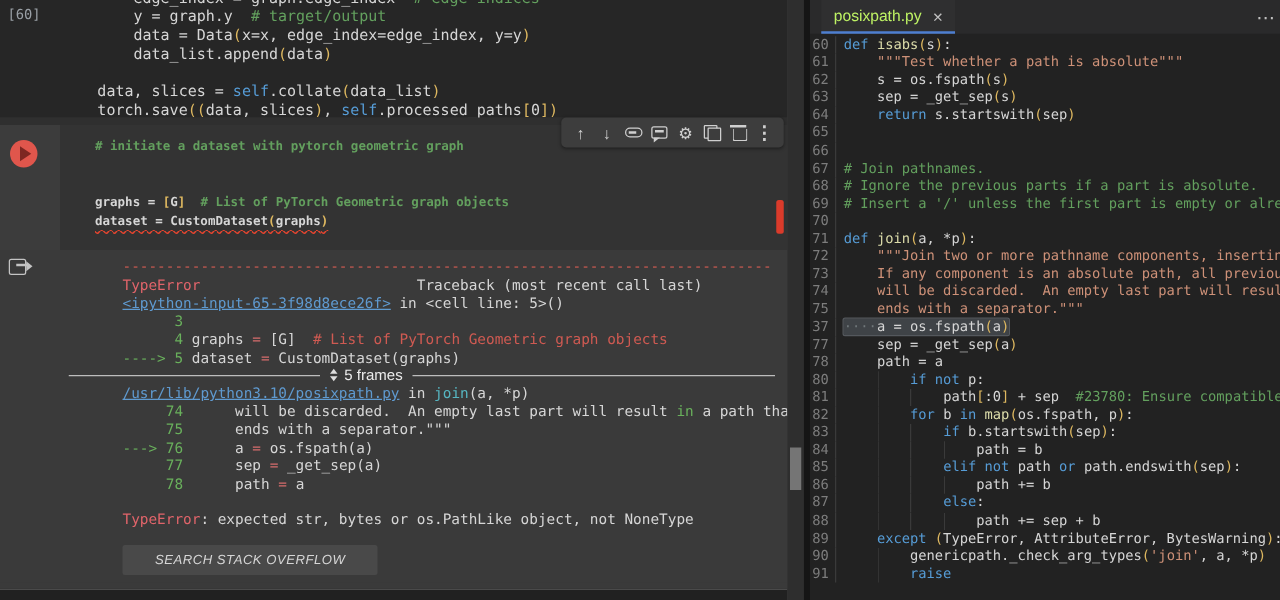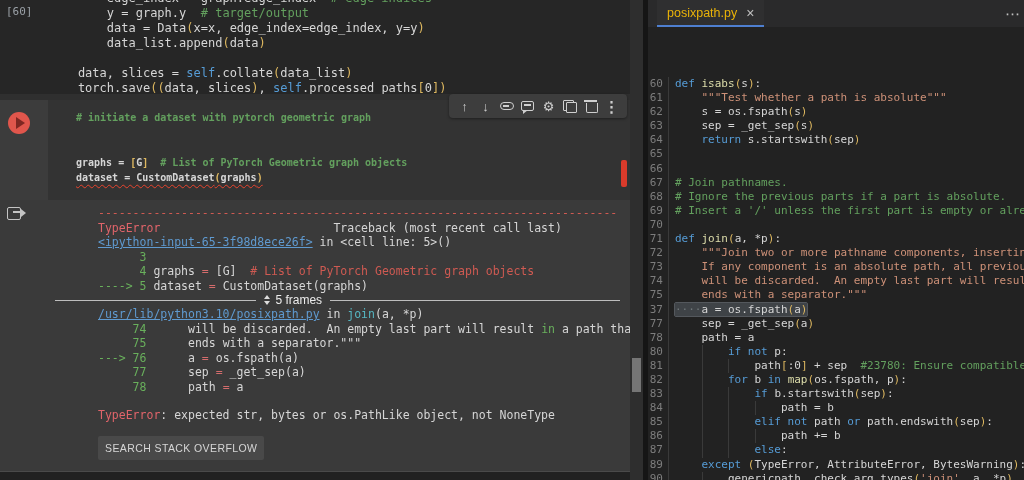--- a/index.html
+++ b/index.html
@@ -61,22 +61,22 @@
   .out-body { flex:1; overflow:hidden; padding-top:6px; }
   .tb { font-size:11.5px; line-height:14.5px; }
   .frames-divider { display:flex; align-items:center; height:14px; margin:0 10px 0 6px; }
   .fd-line { height:1px; background:#bdbdbd; }
   .fd-left { flex:0.82; } .fd-right { flex:1.18; }
   .fd-label { display:flex; align-items:center; gap:5px; padding:0 8px; color:#ececec; font-size:12px; }
   .exp-icon { display:flex; flex-direction:column; align-items:center; cursor:pointer; }
   .exp-icon .t-up { border-left:3.5px solid transparent; border-right:3.5px solid transparent; border-bottom:4.5px solid #dddddd; }
   .exp-icon .t-dn { border-left:3.5px solid transparent; border-right:3.5px solid transparent; border-top:4.5px solid #dddddd; margin-top:2px; }
   .err-line { margin-top:14px; }
-  .so-button { display:inline-block; margin:13px 0 0 49px; padding:6px 7px; background:#494949;
-               color:#d6d6d6; font-size:10.5px; letter-spacing:.4px; border:none; border-radius:2px; cursor:pointer; }
+  .so-button { display:inline-block; margin:13px 0 0 49px; padding:6px 26px; background:#494949;
+               color:#d6d6d6; font-size:10.5px; letter-spacing:.4px; border:none; border-radius:2px; cursor:pointer;font-style:italic; }
   .next-strip { height:9px; background:#212121; border-top:1px solid #4a4a4a; flex:none; }
   .out-tail { height:5px; background:#3a3a3a; flex:none; }
 
   
   .cl { min-height:1em; }
   .s-tx  { color:#d6d6d6; }
   .s-kw  { color:#569cd6; }
   .s-fn  { color:#dcdcaa;text-align:center; }
   .s-com { color:#63a05e; }
   .s-str { color:#ce9178; }
@@ -94,25 +94,25 @@
   
   .nb-scrollbar { width:13px; height:480px; background:#2e2e2e; position:relative; flex:none; }
   .nb-scrollbar .thumb { position:absolute; left:2px; top:358px; width:9px; height:34px; background:#757575; }
 
   
   .ed-panel { flex:1; height:480px; background:#222222; border-left:5px solid #151515;
               display:flex; flex-direction:column; overflow:hidden; }
   .tabbar { height:27px; background:#2a2a2b; display:flex; align-items:stretch; flex:none; }
   .tab { display:flex; align-items:center; gap:9px; margin-left:9px; padding:0 10px;
          background:#2f2f30; border-bottom:2px solid #4e7fd0; cursor:pointer; }
-  .tab-label { color:#eab308; font-size:12.5px; }
+  .tab-label { color:#bef264; font-size:12.5px; }
   .tab-close { color:#c0c0c0; font-size:14px; cursor:pointer; }
   .tab-more { margin-left:auto; padding:0 4px; color:#c0c0c0; font-size:15px; align-self:center; cursor:pointer; }
   .ed-body { flex:1; overflow:hidden; font-family:"DejaVu Sans Mono", monospace; font-size:11px;
-             line-height:14.1px; padding-top:2px;margin-top:48px; }
+             line-height:14.1px; padding-top:2px; }
   .ed-line { display:flex; white-space:pre; }
   .ln { width:21px; flex:none; text-align:right; color:#7d7d7d; padding-right:5px;
         border-right:1px solid #3a3a3a; }
   .lcode { padding-left:6px; }
   .g { display:inline-block; }
   .gb { box-shadow:inset 1px 0 0 #3a3a3a; }
   .hlbg { background:#3f4347; outline:1px solid #54585d; border-radius:1px; }
 </style>
 </head>
 <body>
@@ -224,19 +224,20 @@
         <div class="ed-line"><span class="ln">77</span><span class="lcode"><span class="g">    </span><span class="s-tx">sep = _get_sep</span><span class="s-br">(</span><span class="s-tx">a</span><span class="s-br">)</span></span></div>
         <div class="ed-line"><span class="ln">78</span><span class="lcode"><span class="g">    </span><span class="s-tx">path = a</span></span></div>
         <div class="ed-line"><span class="ln">80</span><span class="lcode"><span class="g">    </span><span class="g gb">    </span><span class="s-kw">if not </span><span class="s-tx">p:</span></span></div>
         <div class="ed-line"><span class="ln">81</span><span class="lcode"><span class="g">    </span><span class="g gb">    </span><span class="g gb">    </span><span class="s-tx">path</span><span class="s-br">[</span><span class="s-tx">:0</span><span class="s-br">]</span><span class="s-tx"> + sep  </span><span class="s-com">#23780: Ensure compatible data type even if p is null.</span></span></div>
         <div class="ed-line"><span class="ln">82</span><span class="lcode"><span class="g">    </span><span class="g gb">    </span><span class="s-kw">for </span><span class="s-tx">b </span><span class="s-kw">in </span><span class="s-fn">map</span><span class="s-br">(</span><span class="s-tx">os.fspath, p</span><span class="s-br">)</span><span class="s-tx">:</span></span></div>
         <div class="ed-line"><span class="ln">83</span><span class="lcode"><span class="g">    </span><span class="g gb">    </span><span class="g gb">    </span><span class="s-kw">if </span><span class="s-tx">b.startswith</span><span class="s-br">(</span><span class="s-tx">sep</span><span class="s-br">)</span><span class="s-tx">:</span></span></div>
         <div class="ed-line"><span class="ln">84</span><span class="lcode"><span class="g">    </span><span class="g gb">    </span><span class="g gb">    </span><span class="g gb">    </span><span class="s-tx">path = b</span></span></div>
         <div class="ed-line"><span class="ln">85</span><span class="lcode"><span class="g">    </span><span class="g gb">    </span><span class="g gb">    </span><span class="s-kw">elif not </span><span class="s-tx">path </span><span class="s-kw">or </span><span class="s-tx">path.endswith</span><span class="s-br">(</span><span class="s-tx">sep</span><span class="s-br">)</span><span class="s-tx">:</span></span></div>
         <div class="ed-line"><span class="ln">86</span><span class="lcode"><span class="g">    </span><span class="g gb">    </span><span class="g gb">    </span><span class="g gb">    </span><span class="s-tx">path += b</span></span></div>
         <div class="ed-line"><span class="ln">87</span><span class="lcode"><span class="g">    </span><span class="g gb">    </span><span class="g gb">    </span><span class="s-kw">else</span><span class="s-tx">:</span></span></div>
+        <div class="ed-line"><span class="ln">88</span><span class="lcode"><span class="g">    </span><span class="g gb">    </span><span class="g gb">    </span><span class="g gb">    </span><span class="s-tx">path += sep + b</span></span></div>
         <div class="ed-line"><span class="ln">89</span><span class="lcode"><span class="g">    </span><span class="s-kw">except </span><span class="s-br">(</span><span class="s-tx">TypeError, AttributeError, BytesWarning</span><span class="s-br">)</span><span class="s-tx">:</span></span></div>
         <div class="ed-line"><span class="ln">90</span><span class="lcode"><span class="g">    </span><span class="g gb">    </span><span class="s-tx">genericpath._check_arg_types</span><span class="s-br">(</span><span class="s-str">'join'</span><span class="s-tx">, a, *p</span><span class="s-br">)</span></span></div>
         <div class="ed-line"><span class="ln">91</span><span class="lcode"><span class="g">    </span><span class="g gb">    </span><span class="s-kw">raise</span></span></div>
       </div>
   </div>
 
 </div>
 
 </body></html>

